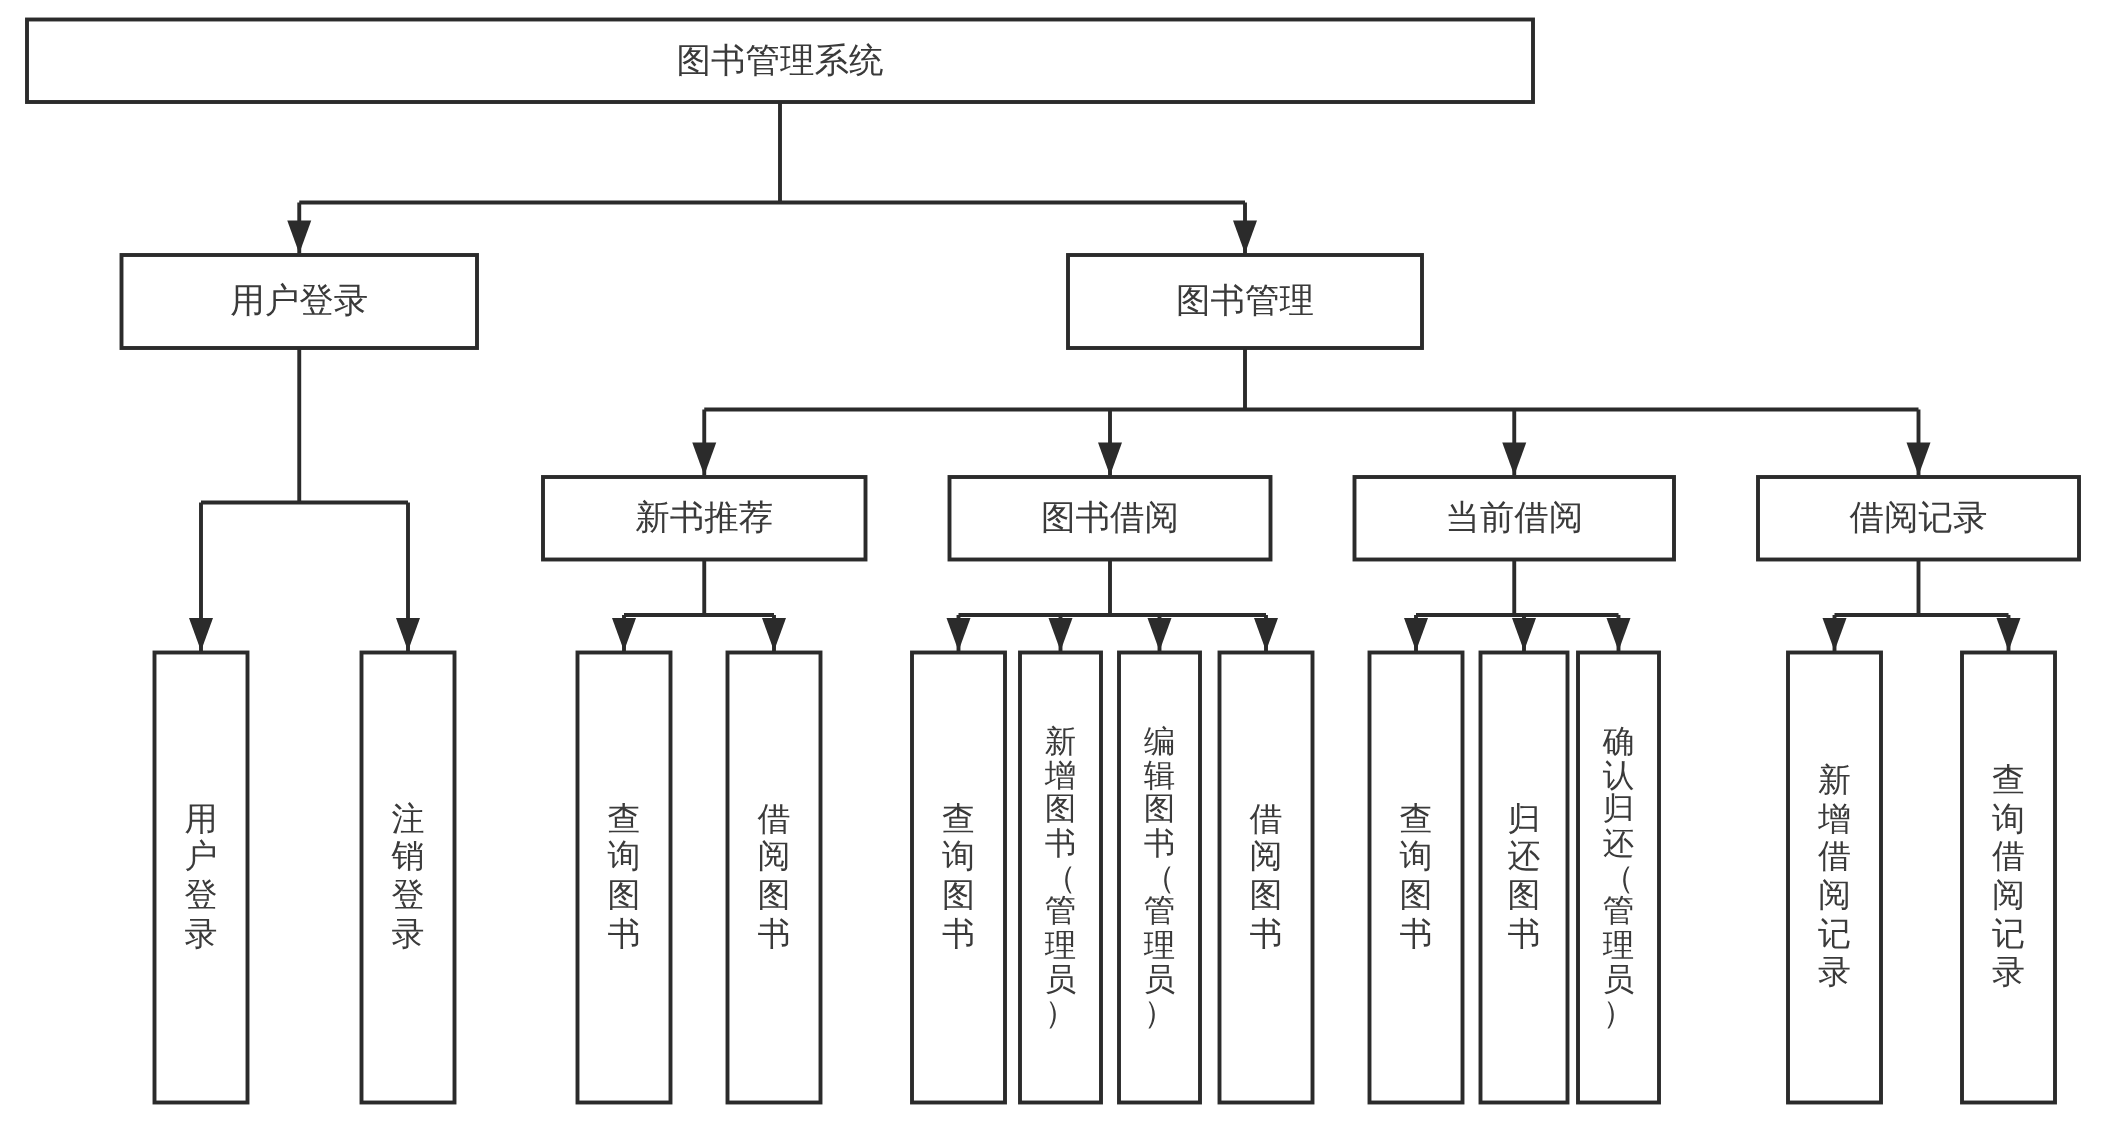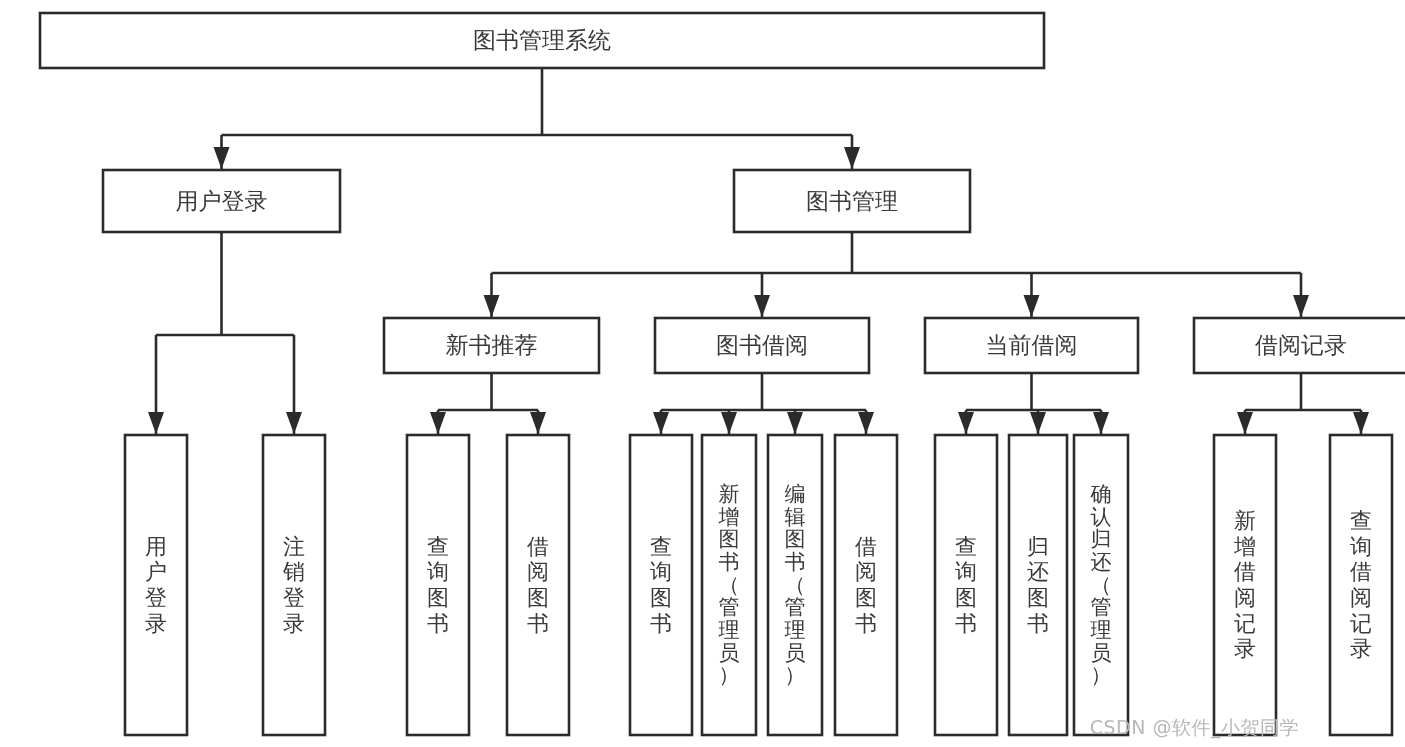--- a/index.html
+++ b/index.html
@@ -11,21 +11,20 @@
     width: 1405px;
     height: 747px;
     font-family: "DejaVu Sans", "Liberation Sans", sans-serif;
     overflow: hidden;
     position: relative;
   }
   #diagram-root {
     position: relative;
     width: 1285px;
     height: 747px;
-    margin-left: 22px;
   }
   svg.diagram-canvas {
     position: absolute;
     top: 0;
     left: 0;
     width: 1405px;
     height: 747px;
   }
   .node-box {
     fill: #ffffff;
@@ -262,15 +261,14 @@
       <div class="vlabel" style="left: 1308px; top: 435px; width: 62px; height: 300px;">
         <span>查</span>
         <span>询</span>
         <span>借</span>
         <span>阅</span>
         <span>记</span>
         <span>录</span>
       </div>
     </div>
 
-  <div class="watermark">CSDN @软件_小贺同学</div>
 
 </div>
 
 </body></html>

